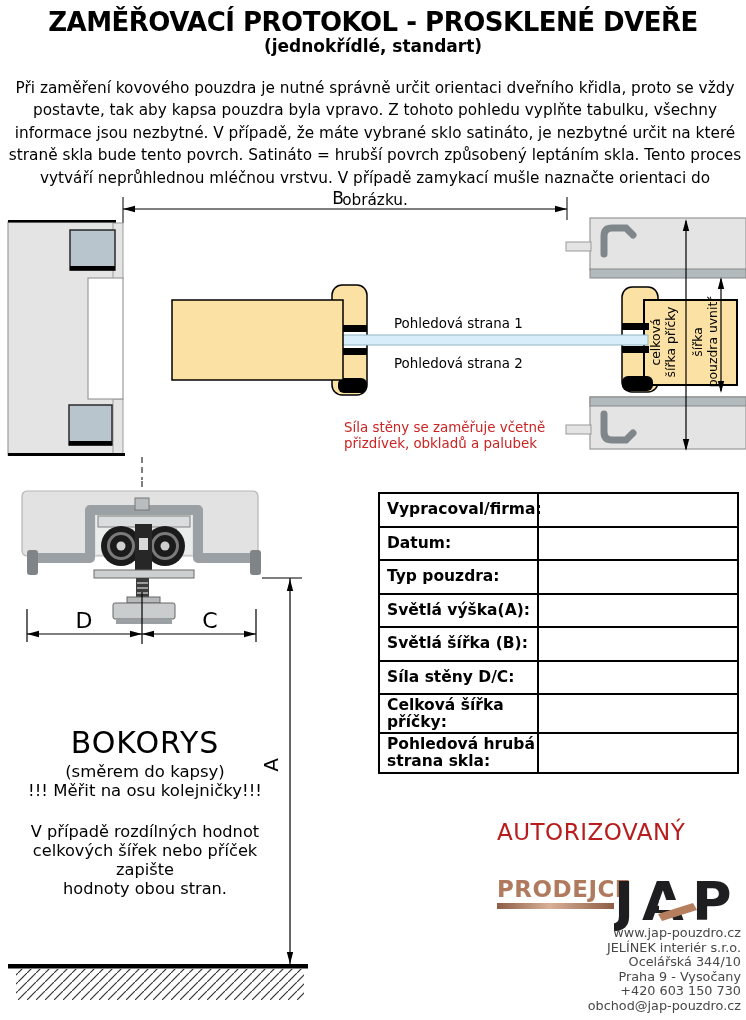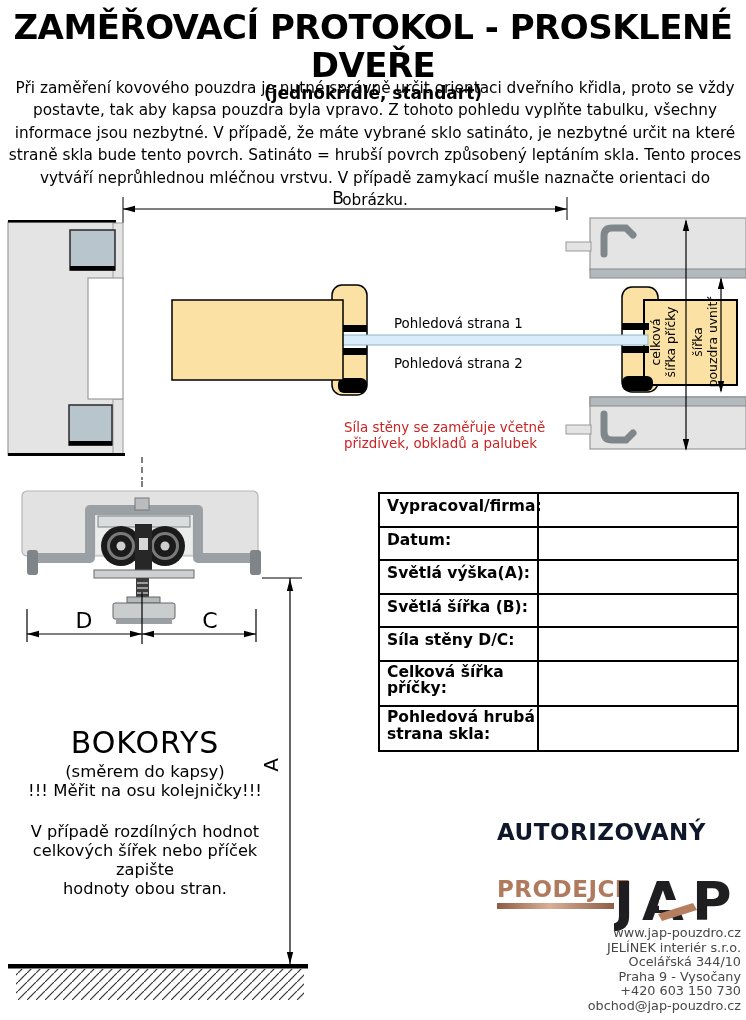--- a/index.html
+++ b/index.html
@@ -1,33 +1,33 @@
 <!DOCTYPE html>
 <html><head>
 <meta charset="utf-8">
 <style>
   html,body{margin:0;padding:0;background:#fff;}
   .page{position:relative;width:746px;height:1020px;background:#fff;overflow:hidden;
         font-family:"DejaVu Sans","Liberation Sans",sans-serif;color:#000;}
   .title{position:absolute;top:8px;left:0;width:746px;text-align:center;font-weight:bold;line-height:1.12;}
-  .title .l1{font-size:34px;letter-spacing:-0.5px;}
+  .title .l1{font-size:26px;letter-spacing:-0.5px;}
   .title .l2{font-size:17px;}
   .intro{position:absolute;top:77px;left:8px;width:734px;font-size:15.3px;line-height:1.47;text-align:center;}
   svg text{font-family:"DejaVu Sans","Liberation Sans",sans-serif;}
   .rednote{position:absolute;left:297px;top:420px;color:#cc2222;font-size:13.4px;line-height:1.22;margin-left:47px;}
   .bokorys-block{position:absolute;left:10px;top:726px;width:270px;text-align:center;}
   .bokorys-block .h{font-size:30px;letter-spacing:1px;line-height:1.1;}
   .bokorys-block .s1{font-size:16.5px;margin-top:3px;}
   .bokorys-block .s2{font-size:16.5px;}
   .bokorys-block .note{margin-top:22px;font-size:16.2px;line-height:1.18;}
   table.form{position:absolute;left:378px;top:492px;border-collapse:collapse;table-layout:fixed;width:359px;}
   table.form td{border:2.5px solid #000;height:33.5px;vertical-align:middle;box-sizing:border-box;}
-  table.form td.lbl{width:159px;font-weight:bold;font-size:15.5px;line-height:1.08;padding:2px 2px 8px 7px;}
+  table.form td.lbl{width:159px;font-weight:bold;font-size:15.5px;line-height:1.08;padding:2px 2px 2px 7px;}
   table.form td.val{width:200px;background:#fff;}
-  .badge1{position:absolute;left:497px;top:819px;font-size:23px;font-weight:bold;color:#0f172a;letter-spacing:0.5px;}
+  .badge1{position:absolute;left:497px;top:819px;font-size:23px;font-weight:normal;color:#b91c1c;letter-spacing:0.5px;}
   .badge2{position:absolute;left:497px;top:876px;font-size:23px;font-weight:bold;color:#af7a5e;letter-spacing:0.5px;}
   .badge-bar{position:absolute;left:497px;top:903px;width:117px;height:6px;
              background:linear-gradient(90deg,#8f5d46,#d8b097 45%,#8f5d46);}
   .jap-logo{position:absolute;left:614px;top:872px;width:132px;height:62px;}
   .contact{position:absolute;right:5px;top:926px;text-align:right;font-size:12.8px;line-height:14.6px;color:#474747;}
   .contact div{white-space:nowrap;}
 </style>
 </head>
 <body>
 
@@ -212,20 +212,24 @@
     <tbody>
         <tr>
       <td class="lbl">Vypracoval/firma:</td>
       <td class="val"></td>
     </tr>
     <tr>
       <td class="lbl">Datum:</td>
       <td class="val"></td>
     </tr>
     <tr>
+      <td class="lbl">Typ pouzdra:</td>
+      <td class="val"></td>
+    </tr>
+    <tr>
       <td class="lbl">Světlá výška(A):</td>
       <td class="val"></td>
     </tr>
     <tr>
       <td class="lbl">Světlá šířka (B):</td>
       <td class="val"></td>
     </tr>
     <tr>
       <td class="lbl">Síla stěny D/C:</td>
       <td class="val"></td>

